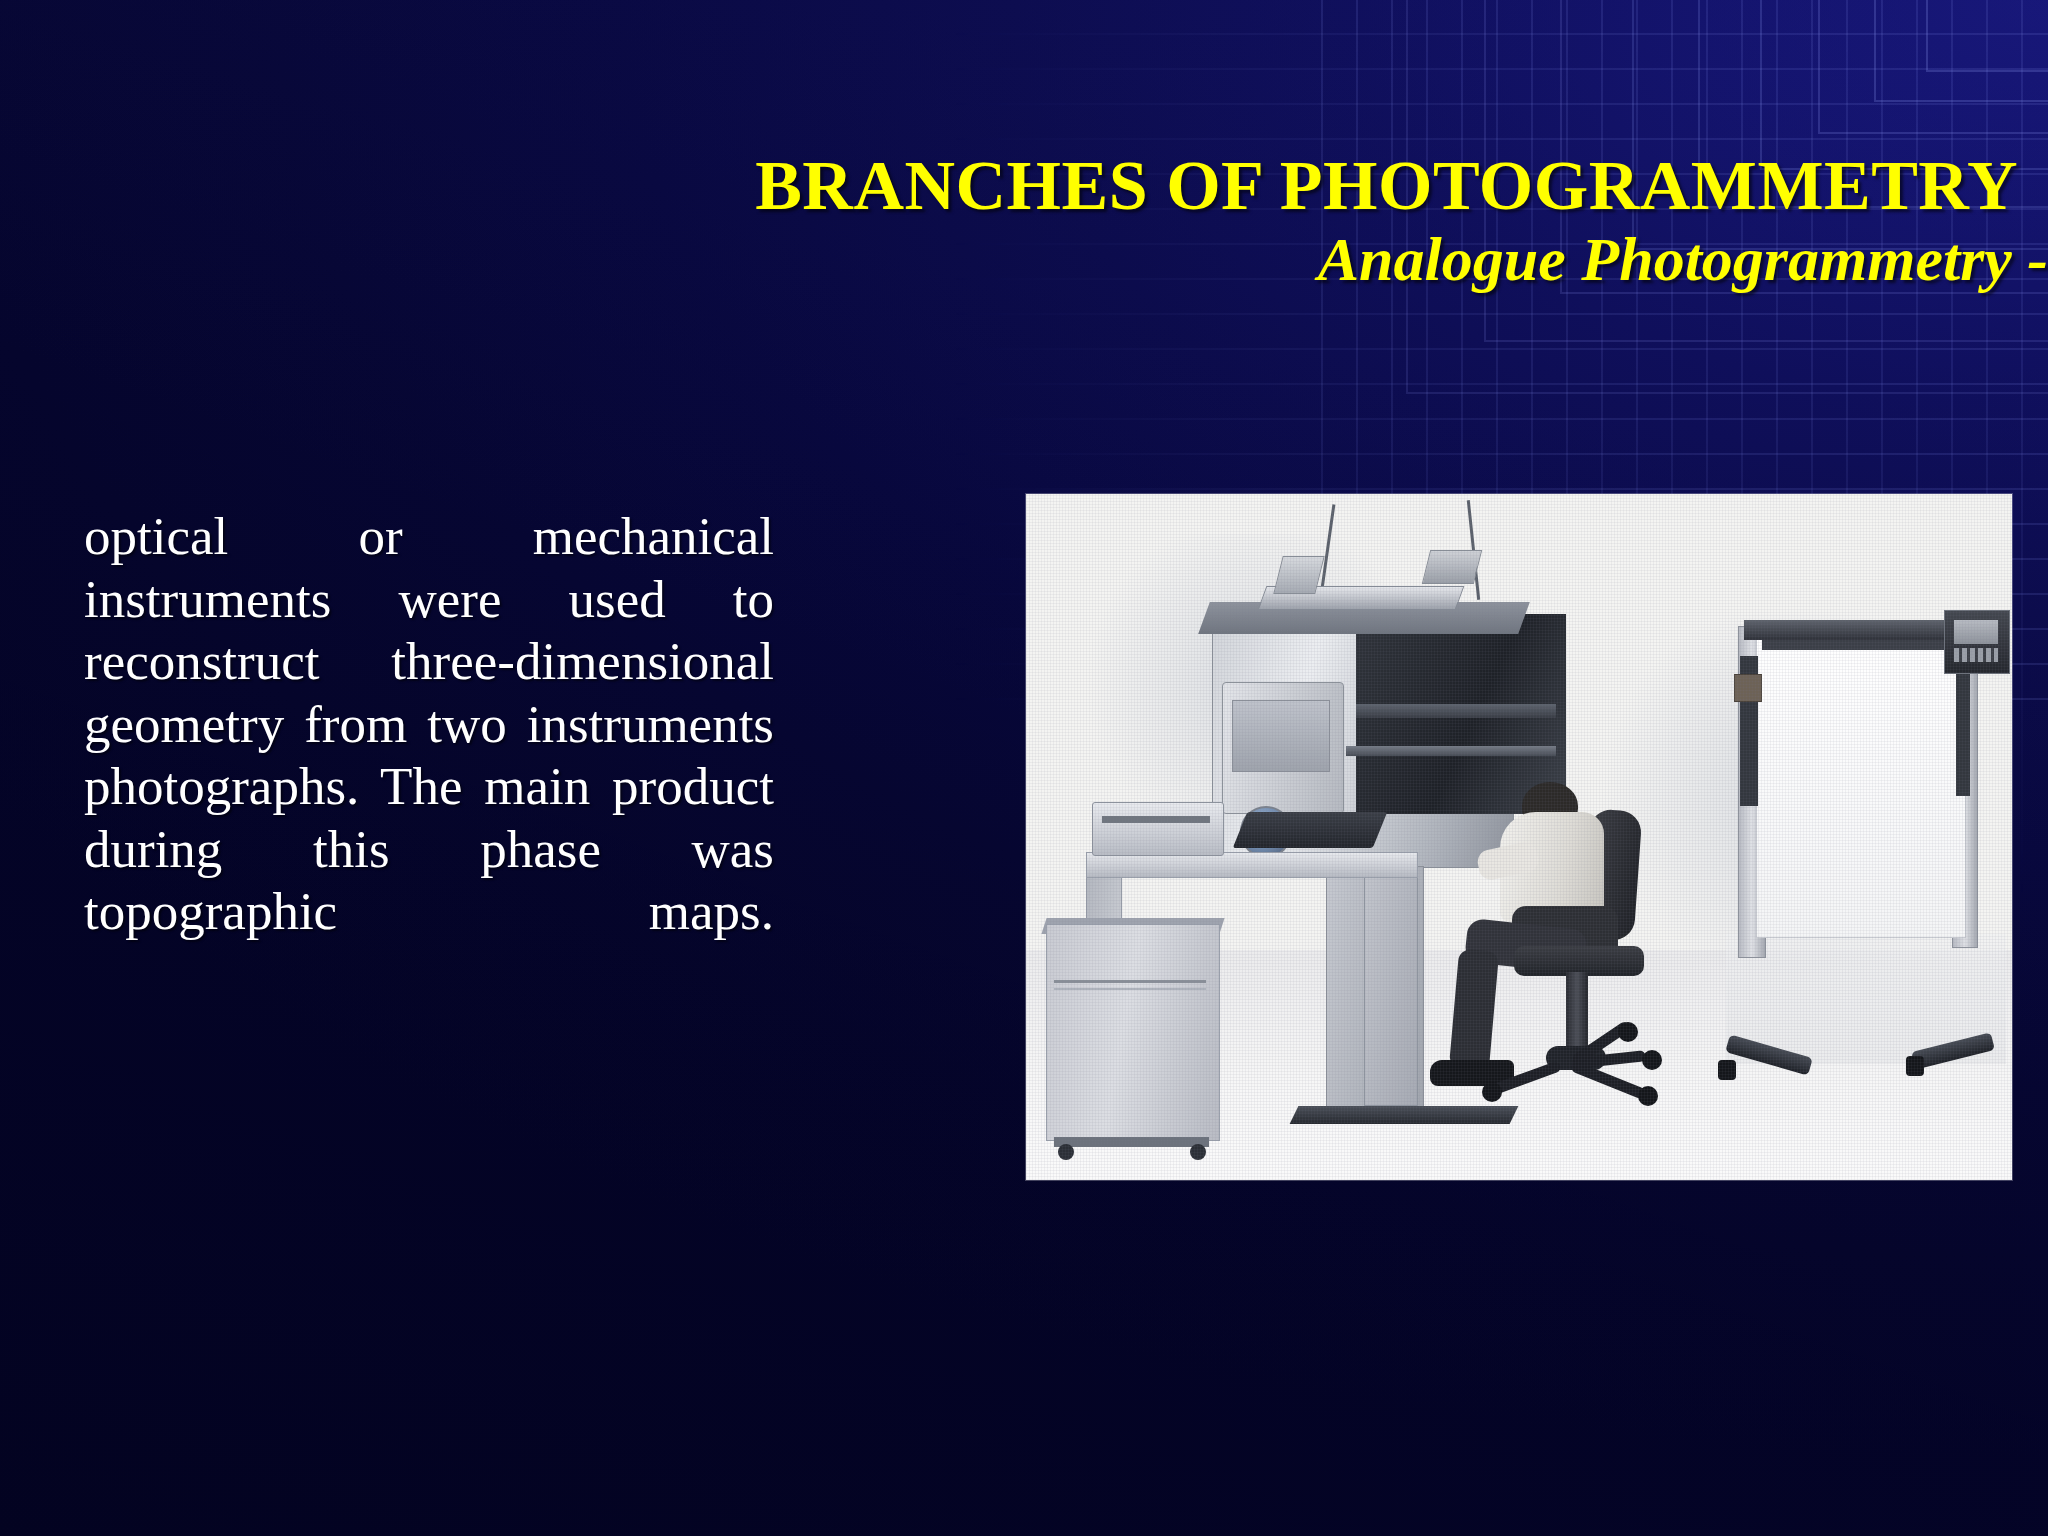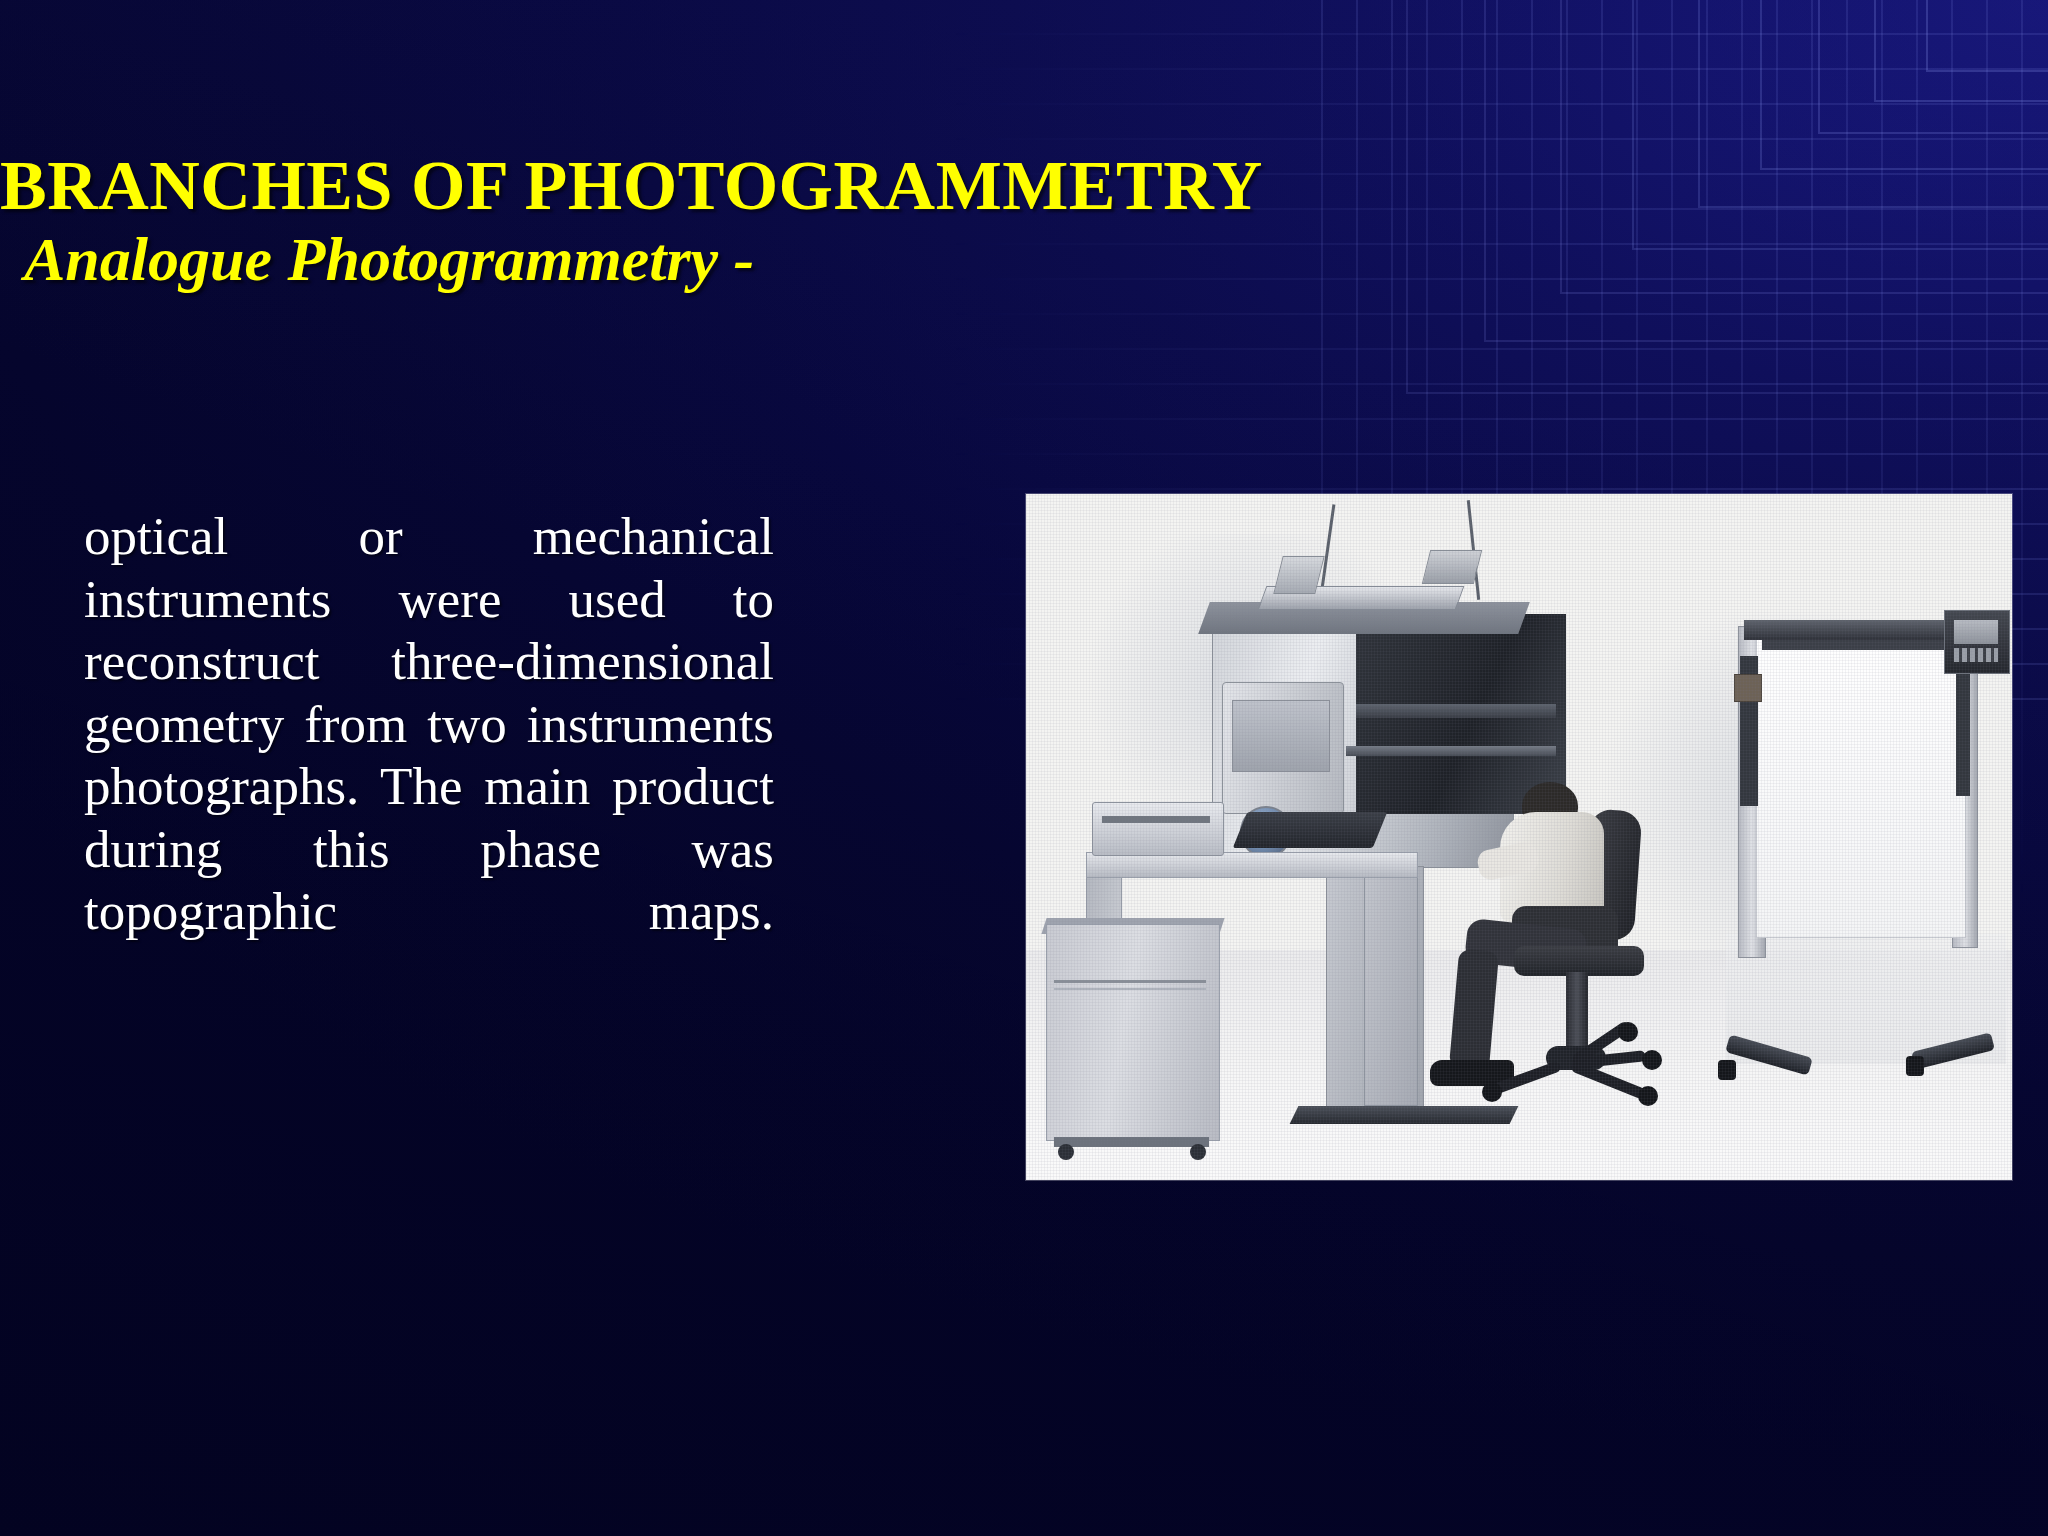--- a/index.html
+++ b/index.html
@@ -77,21 +77,21 @@
     border-left: 2px solid rgba(125,135,225,0.30);
     border-bottom: 2px solid rgba(125,135,225,0.30);
     border-top: none; border-right: none;
   }
 
   
   .title-block {
     position: absolute;
     left: 0; right: 0;
     top: 150px;
-    text-align: left;
+    text-align: right;
   }
   .title-main {
     color: #ffff00;
     font-weight: bold;
     font-size: 70px;
     line-height: 1.02;
     letter-spacing: 0.5px;
     text-shadow: 3px 3px 3px rgba(0,0,0,0.55);
     padding-right: 30px;
   }

